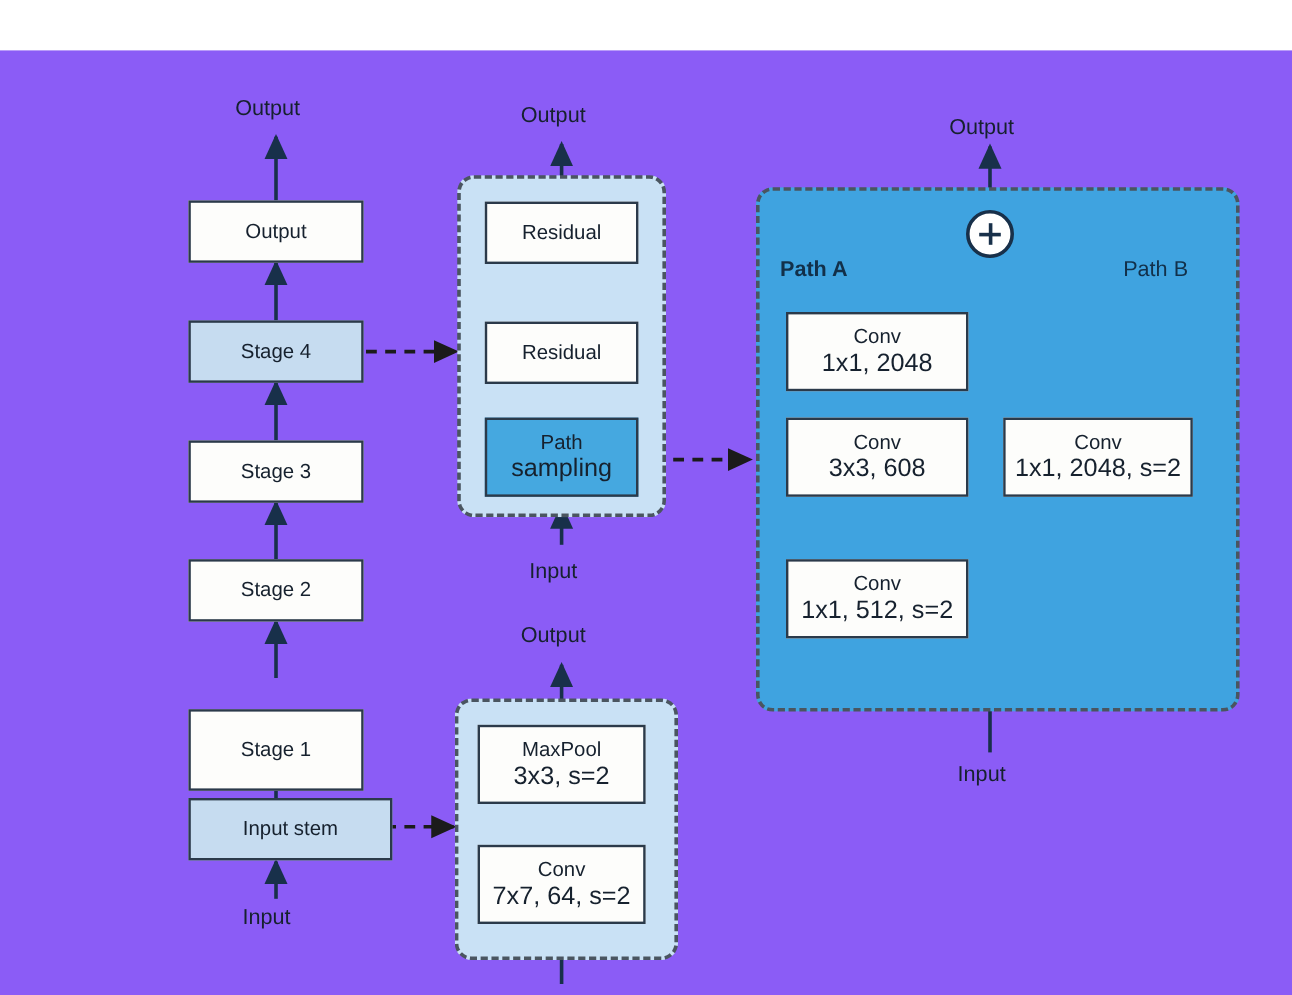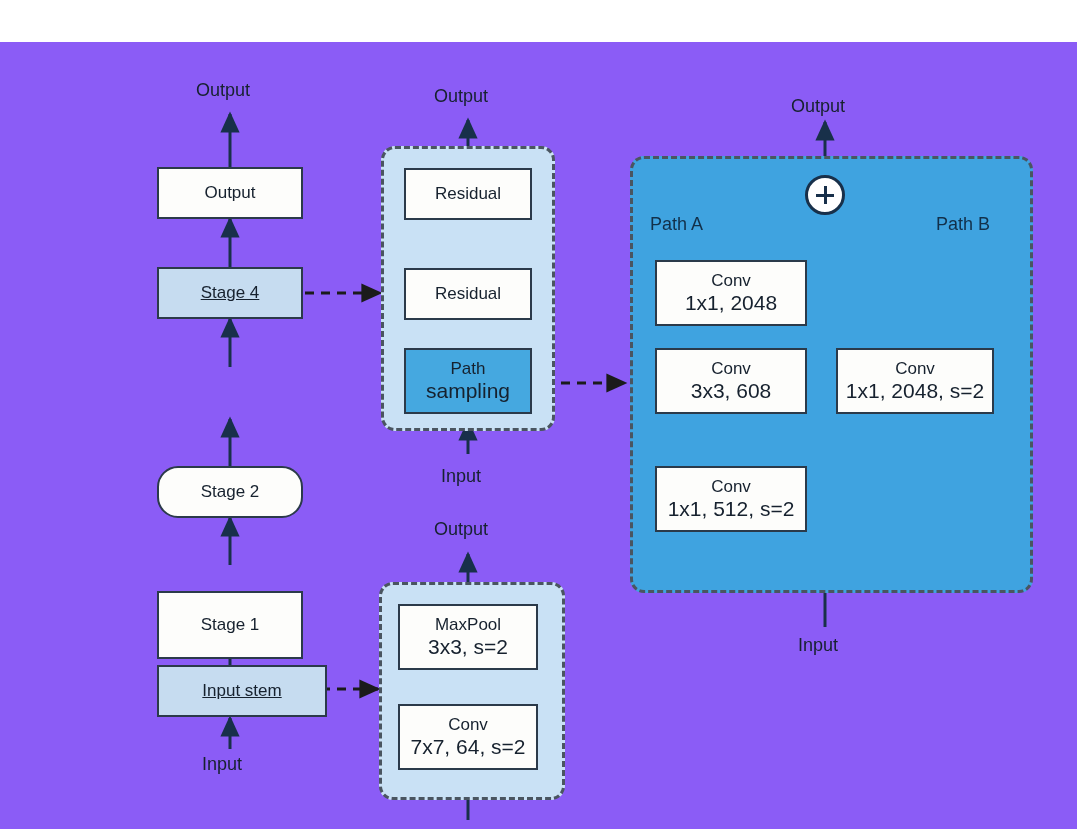--- a/index.html
+++ b/index.html
@@ -36,21 +36,21 @@
     flex-direction: column;
     align-items: center;
     justify-content: center;
     font-size: 17px;
     color: #16212e;
     line-height: 1.18;
     z-index: 5;
     white-space: nowrap;
   }
   .node .l2 { font-size: 21px; }
-  .node.blue-light { background: #c6dcf0; text-decoration: underline; }
+  .node.blue-light { background: #c6dcf0; }
   .node.blue-mid   { background: #45a8e0; }
   .node.on-blue    { background: #fdfdfb; }
 
   
   .group {
     position: absolute;
     box-sizing: border-box;
     border: 3px dashed #4a5560;
     border-radius: 14px;
     z-index: 2;
@@ -163,22 +163,25 @@
   <div class="cap" style="left:196px; top:38px;">Output</div>
 
   <div class="node" style="left:157px; top:125px; width:146px; height:52px;">
     <span>Output</span>
   </div>
 
   <div class="node blue-light" style="left:157px; top:225px; width:146px; height:52px;">
     <span>Stage 4</span>
   </div>
 
-
-  <div class="node" style="left:157px; top:424px; width:146px; height:52px;border-radius:21px;">
+  <div class="node" style="left:157px; top:325px; width:146px; height:52px;">
+    <span>Stage 3</span>
+  </div>
+
+  <div class="node" style="left:157px; top:424px; width:146px; height:52px;">
     <span>Stage 2</span>
   </div>
 
   <div class="node" style="left:157px; top:549px; width:146px; height:68px;">
     <span>Stage 1</span>
   </div>
 
   <div class="node blue-light" style="left:157px; top:623px; width:170px; height:52px;">
     <span>Input stem</span>
   </div>
@@ -219,21 +222,21 @@
   </div>
 
   <div class="cap" style="left:441px; top:788px;">Input</div>
 
   <div class="cap" style="left:791px; top:54px;">Output</div>
 
   <div class="group solid" style="left:630px; top:114px; width:403px; height:437px;"></div>
 
   <div class="plus" style="left:805px; top:133px;"></div>
 
-  <div class="cap path" style="left:650px; top:172px;">Path A</div>
+  <div class="cap path" style="left:650px; top:172px;font-weight:bold;">Path A</div>
 
   <div class="cap path" style="left:936px; top:172px;text-align:center;">Path B</div>
 
   <div class="node on-blue" style="left:655px; top:218px; width:152px; height:66px;">
     <span>Conv</span>
     <span class="l2">1x1, 2048</span>
   </div>
 
   <div class="node on-blue" style="left:655px; top:306px; width:152px; height:66px;">
     <span>Conv</span>

